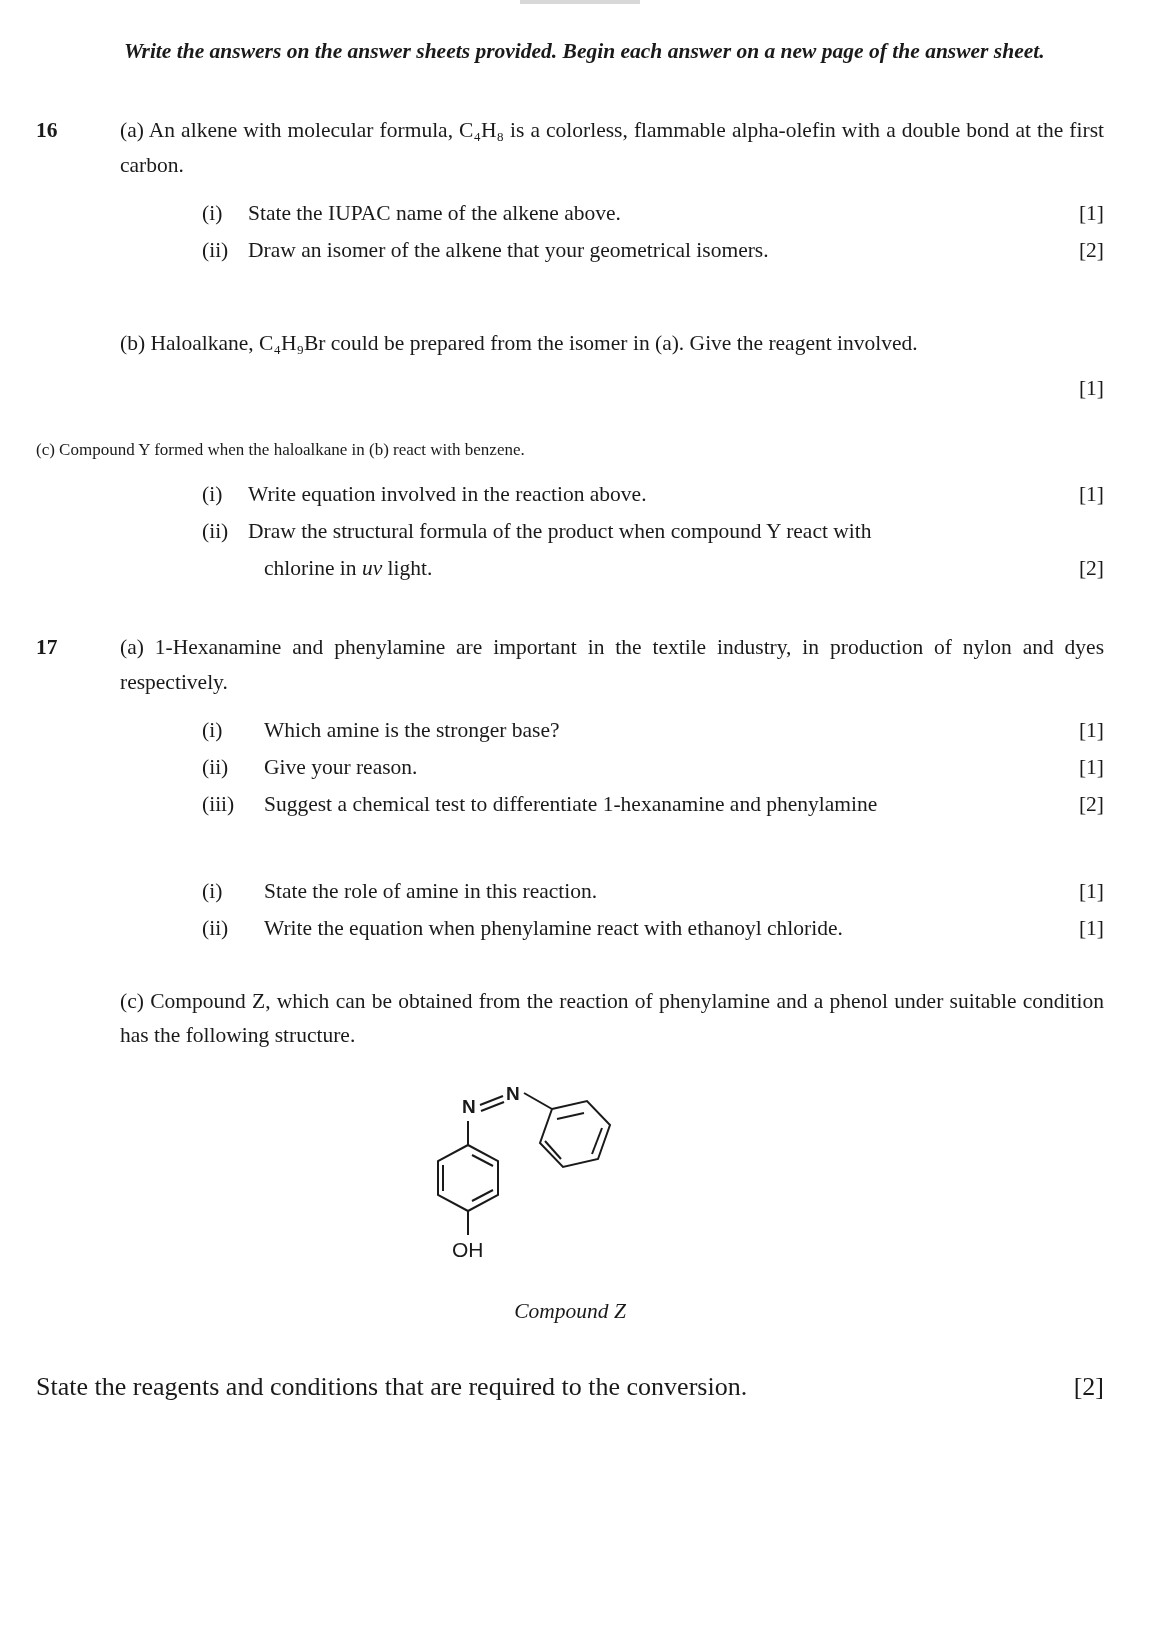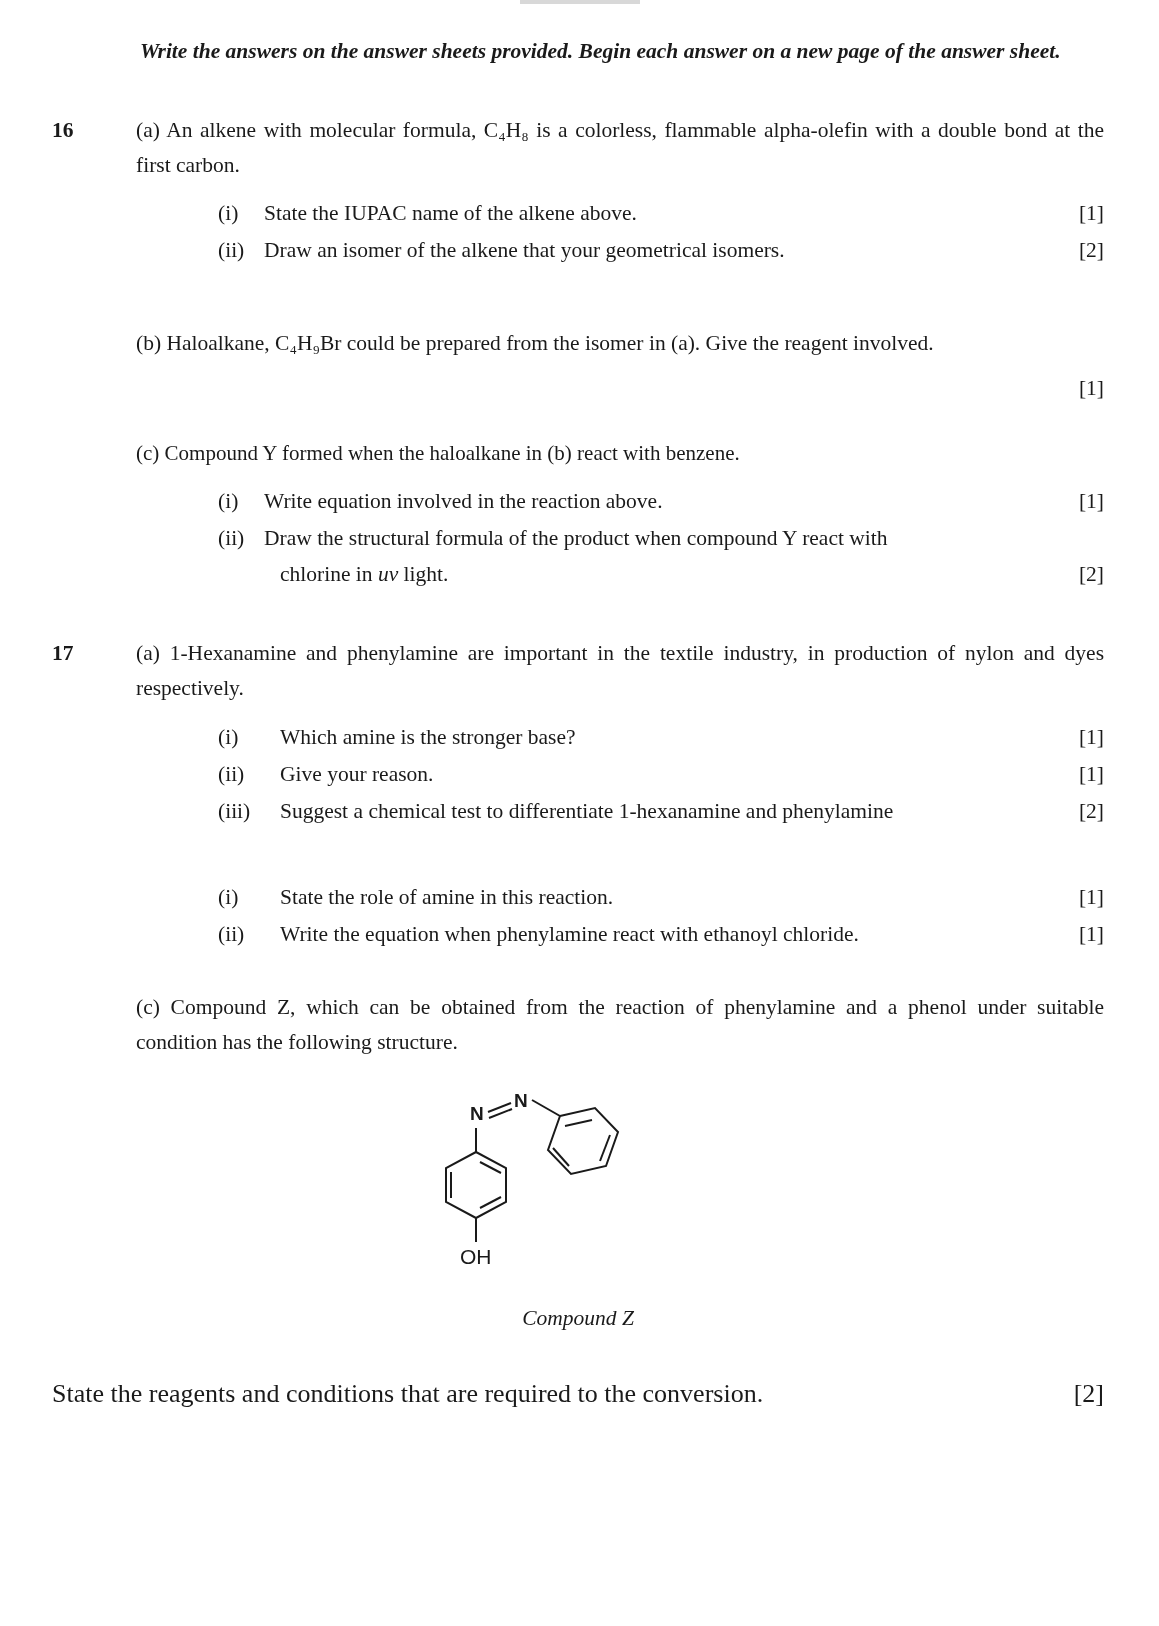--- a/index.html
+++ b/index.html
@@ -10,21 +10,21 @@
   body {
     font-family: "Liberation Serif", serif;
     color: #1a1a1a;
   }
   .page {
     position: relative;
     width: 1159px;
     min-height: 1626px;
     background: #ffffff;
     box-sizing: border-box;
-    padding: 22px 55px 10px 52px;
+    padding: 22px 55px 10px 36px;
   }
   .instruction {
     font-style: italic;
     font-weight: bold;
     font-size: 21.5px;
     line-height: 1.62;
     text-align: justify;
     text-indent: 88px;
     margin: 12px 0 0 0;
   }
@@ -49,23 +49,22 @@
     text-align: justify;
   }
   .indent-b {
     margin-left: 84px;
     margin-top: 36px;
     font-size: 21.5px;
     line-height: 1.62;
     position: relative;
   }
   .indent-b2 {
-    margin-left: 84px;
     margin-top: 30px;
-    font-size: 21px;
+    font-size: 17px;
     line-height: 1.62;
   }
   .subitems {
     margin-left: 166px;
     margin-top: 14px;
   }
   .subrow {
     display: flex;
     align-items: baseline;
     font-size: 21.5px;

